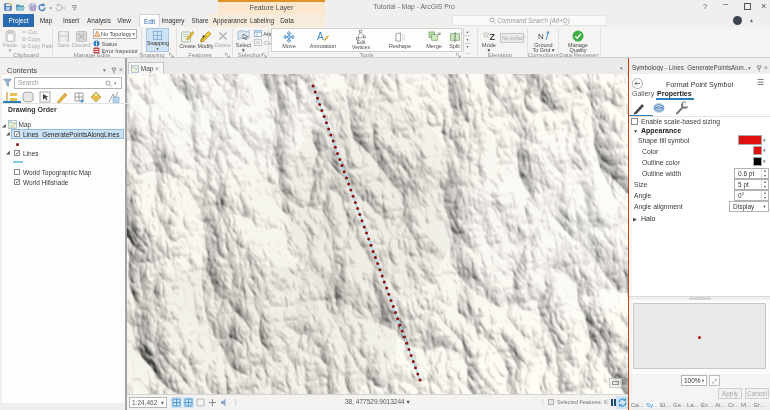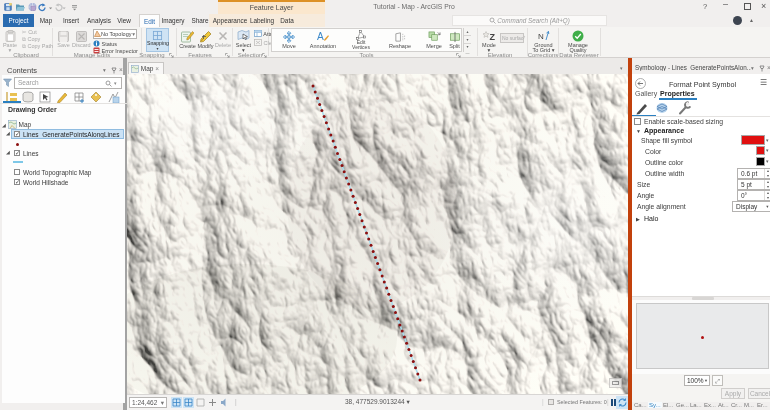--- a/index.html
+++ b/index.html
@@ -265,21 +265,21 @@
     </svg>
     <svg class="abs" style="left:456px;top:25.5px;" width="5" height="5" viewBox="0 0 5 5">
       <path d="M0.5 0.5 h2 M0.5 0.5 v2 M2 2 l2.2 2.2 M4.2 2.4 v1.8 h-1.8" stroke="#8a8a8a" stroke-width="0.7" fill="none"></path>
     </svg>
 
   <div class="glabel" style="left:478px;width:44px;">Elevation</div>
   <div class="glabel" style="left:526px;width:34px;">Corrections</div>
   <div class="glabel" style="left:557px;width:44px;">Data Reviewer</div>
 </div>
 
-<div class="abs" id="contents" style="left:0;top:58px;width:127px;height:352px;background:#f1efee;border-right:4px solid #a3a3a3;padding-left:36px;">
+<div class="abs" id="contents" style="left:0;top:58px;width:127px;height:352px;background:#f1efee;border-right:2px solid #a3a3a3;padding-left:36px;">
   <div class="abs" style="left:2px;top:17px;width:123px;height:328px;background:#fdfdfd;"></div>
   <div class="abs" style="left:7px;top:8px;font-size:7.5px;color:#444;">Contents</div>
   <div class="abs" style="left:103px;top:9px;font-size:5.5px;color:#777;">▾</div>
   <svg class="abs" style="left:111px;top:9px;" width="6" height="7" viewBox="0 0 6 7">
       <path d="M1 1 h4 l-1 2.5 h-2 Z M3 3.5 v3" stroke="#777" stroke-width="0.8" fill="none"></path>
     </svg>
   <div class="abs" style="left:119px;top:8px;font-size:6.5px;color:#777;">×</div>
   <svg class="abs" style="left:3px;top:20px;" width="9" height="10" viewBox="0 0 9 10">
       <path d="M0.5 1 h8 L5.5 4.5 V8.5 L3.5 7 V4.5 Z" fill="#9ab4cc" stroke="#6a8aaa" stroke-width="0.5"></path>
     </svg>
@@ -472,21 +472,21 @@
     <div class="abs" style="left:484px;top:4px;width:2px;height:7px;background:#1a4a7a;"></div>
     <div class="abs" style="left:487px;top:4px;width:2px;height:7px;background:#1a4a7a;"></div>
     <div class="abs" style="left:489px;top:1px;width:12px;height:13px;background:#cde4f5;text-align:center;"><svg width="9" height="9" viewBox="0 0 9 9" style="margin-top:2px;">
           <path d="M1 4.5 a3.5 3.5 0 0 1 6-2.4 M8 4.5 a3.5 3.5 0 0 1-6 2.4" stroke="#3a87c8" stroke-width="1.1" fill="none"></path>
           <path d="M7.5 0.5 v2 h-2" stroke="#3a87c8" stroke-width="0.9" fill="none"></path>
           <path d="M1.5 8.5 v-2 h2" stroke="#3a87c8" stroke-width="0.9" fill="none"></path>
         </svg></div>
   </div>
 </div>
 
-<div class="abs" id="sympanel" style="left:628px;top:58px;width:142px;height:352px;background:#f1efee;border-left:4px solid #c2410c;">
+<div class="abs" id="sympanel" style="left:628px;top:58px;width:142px;height:352px;background:#f1efee;border-left:1px solid #c2410c;">
   <div class="abs" style="left:3px;top:6px;font-size:6.3px;color:#444;white-space:nowrap;width:116px;overflow:hidden;">Symbology - Lines_GeneratePointsAlon...</div>
   <div class="abs" style="left:119px;top:7px;font-size:5.5px;color:#777;">▾</div>
   <svg class="abs" style="left:127px;top:7px;" width="6" height="7" viewBox="0 0 6 7">
       <path d="M1 1 h4 l-1 2.5 h-2 Z M3 3.5 v3" stroke="#777" stroke-width="0.8" fill="none"></path>
     </svg>
   <div class="abs" style="left:135px;top:6px;font-size:6.5px;color:#777;">×</div>
 
   <div class="abs" style="left:0;top:16px;width:141px;height:222px;background:#fff;">
 
     <svg class="abs" style="left:3px;top:4px;" width="11" height="11" viewBox="0 0 11 11">

